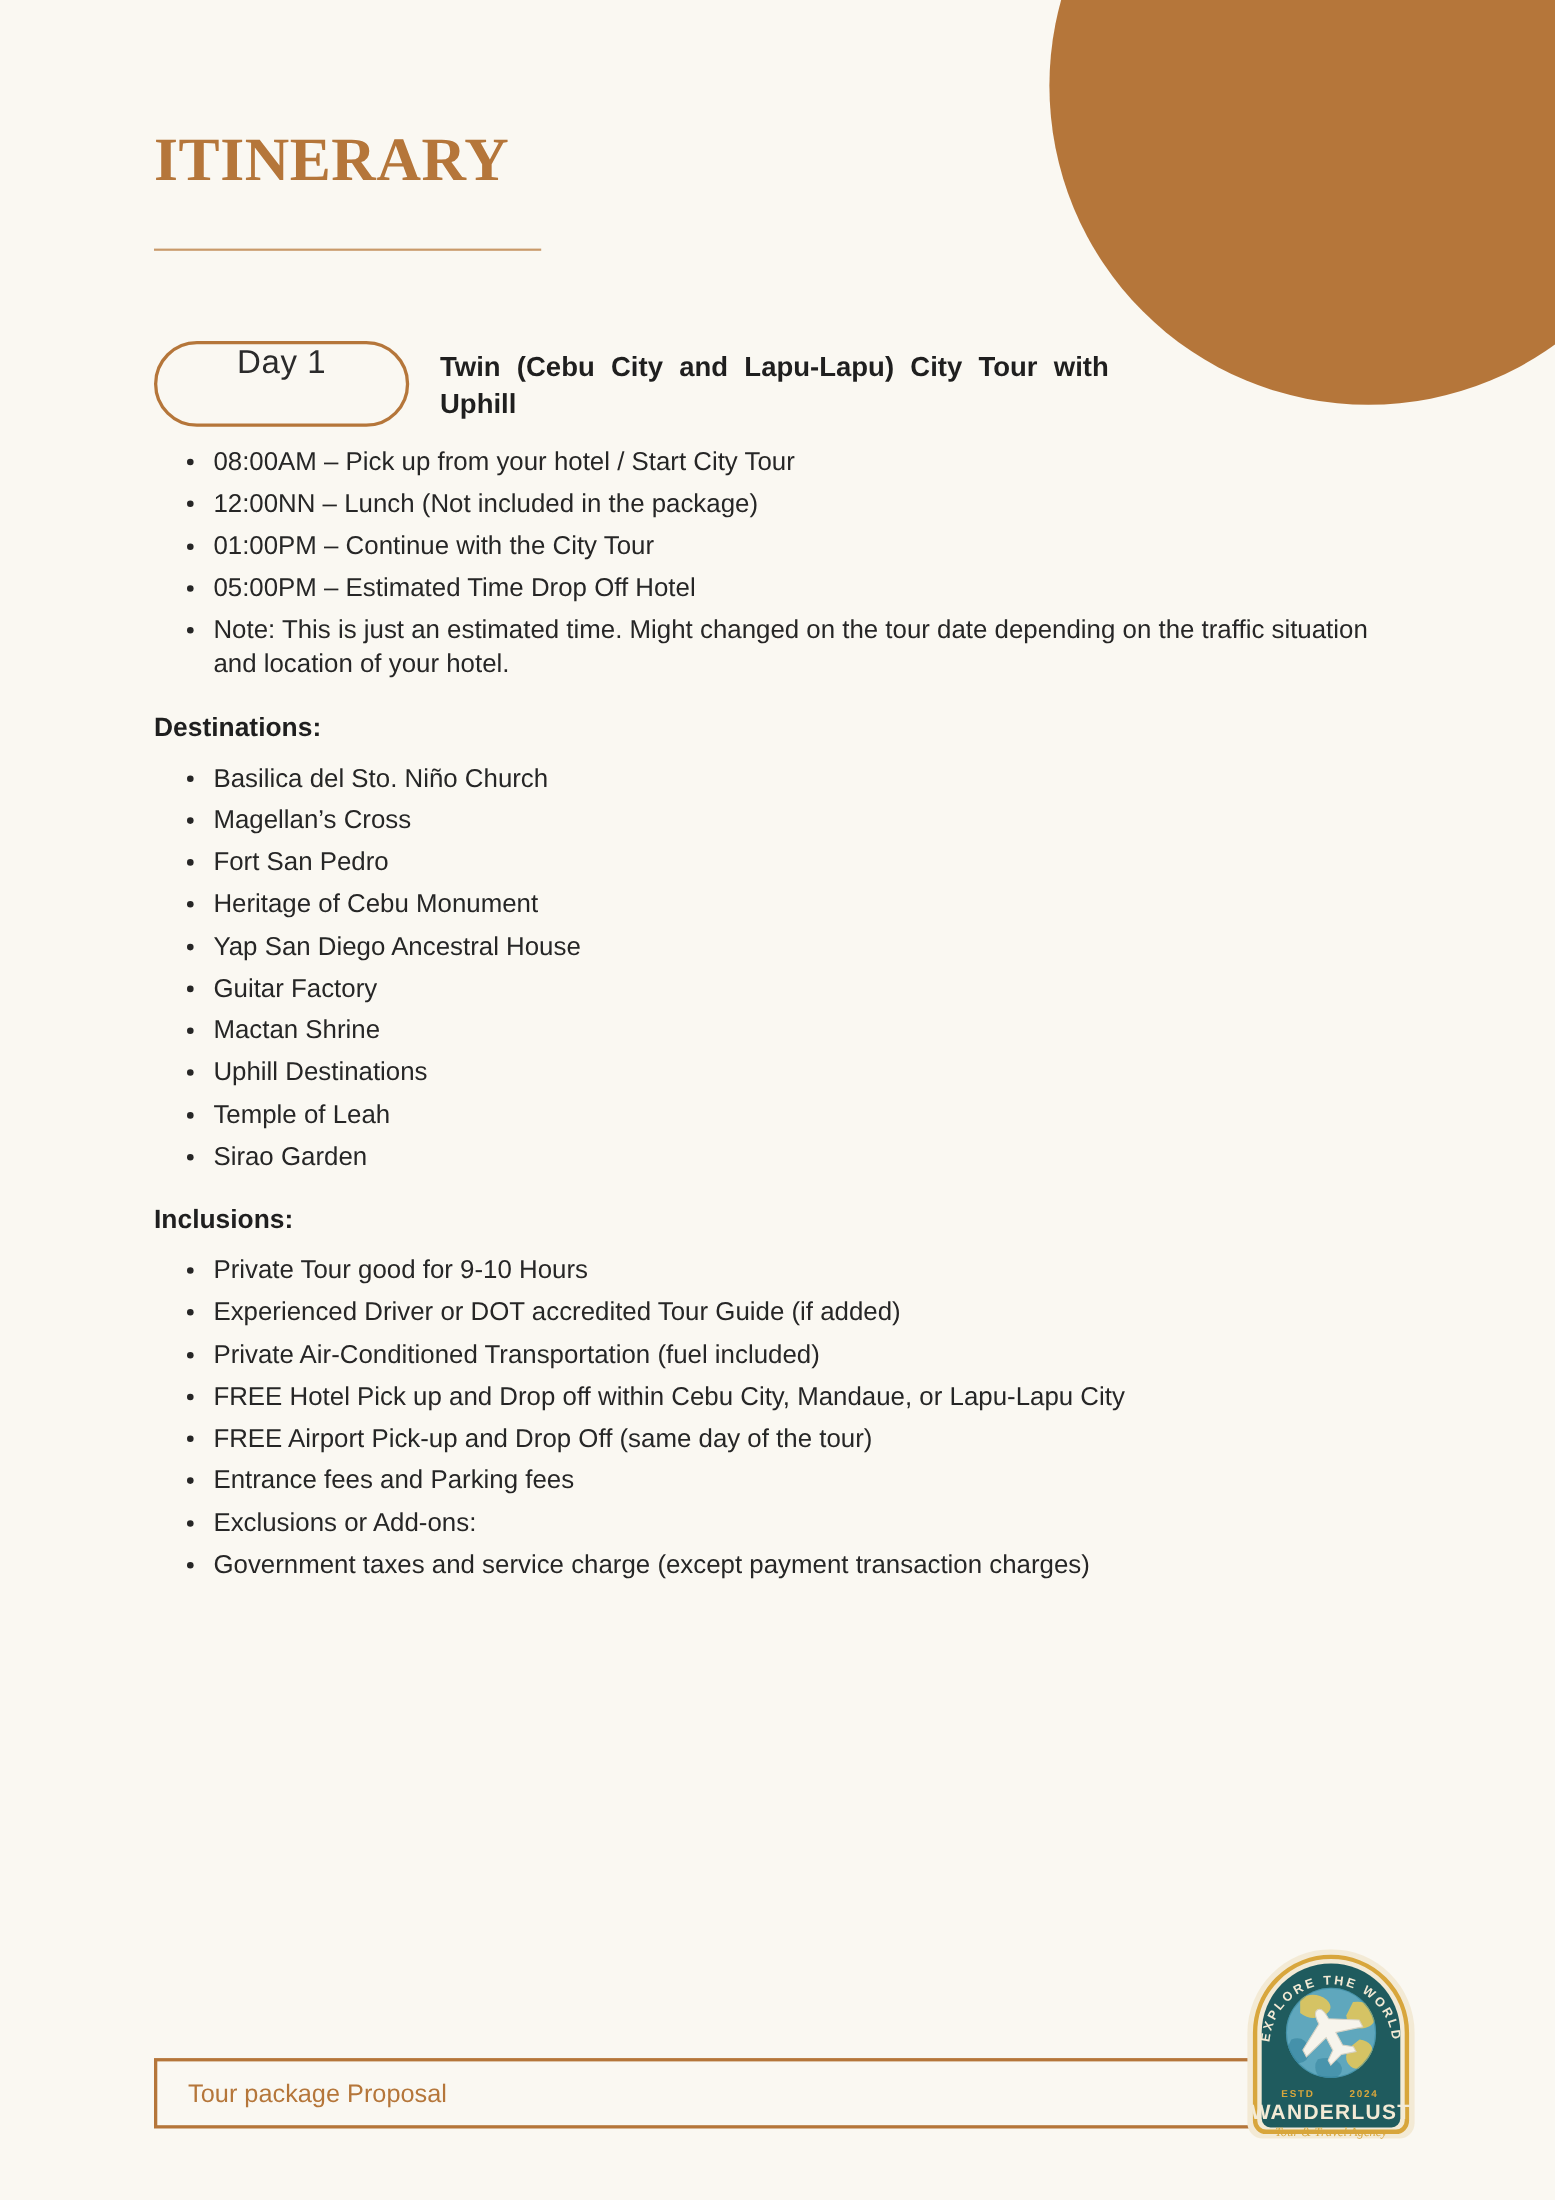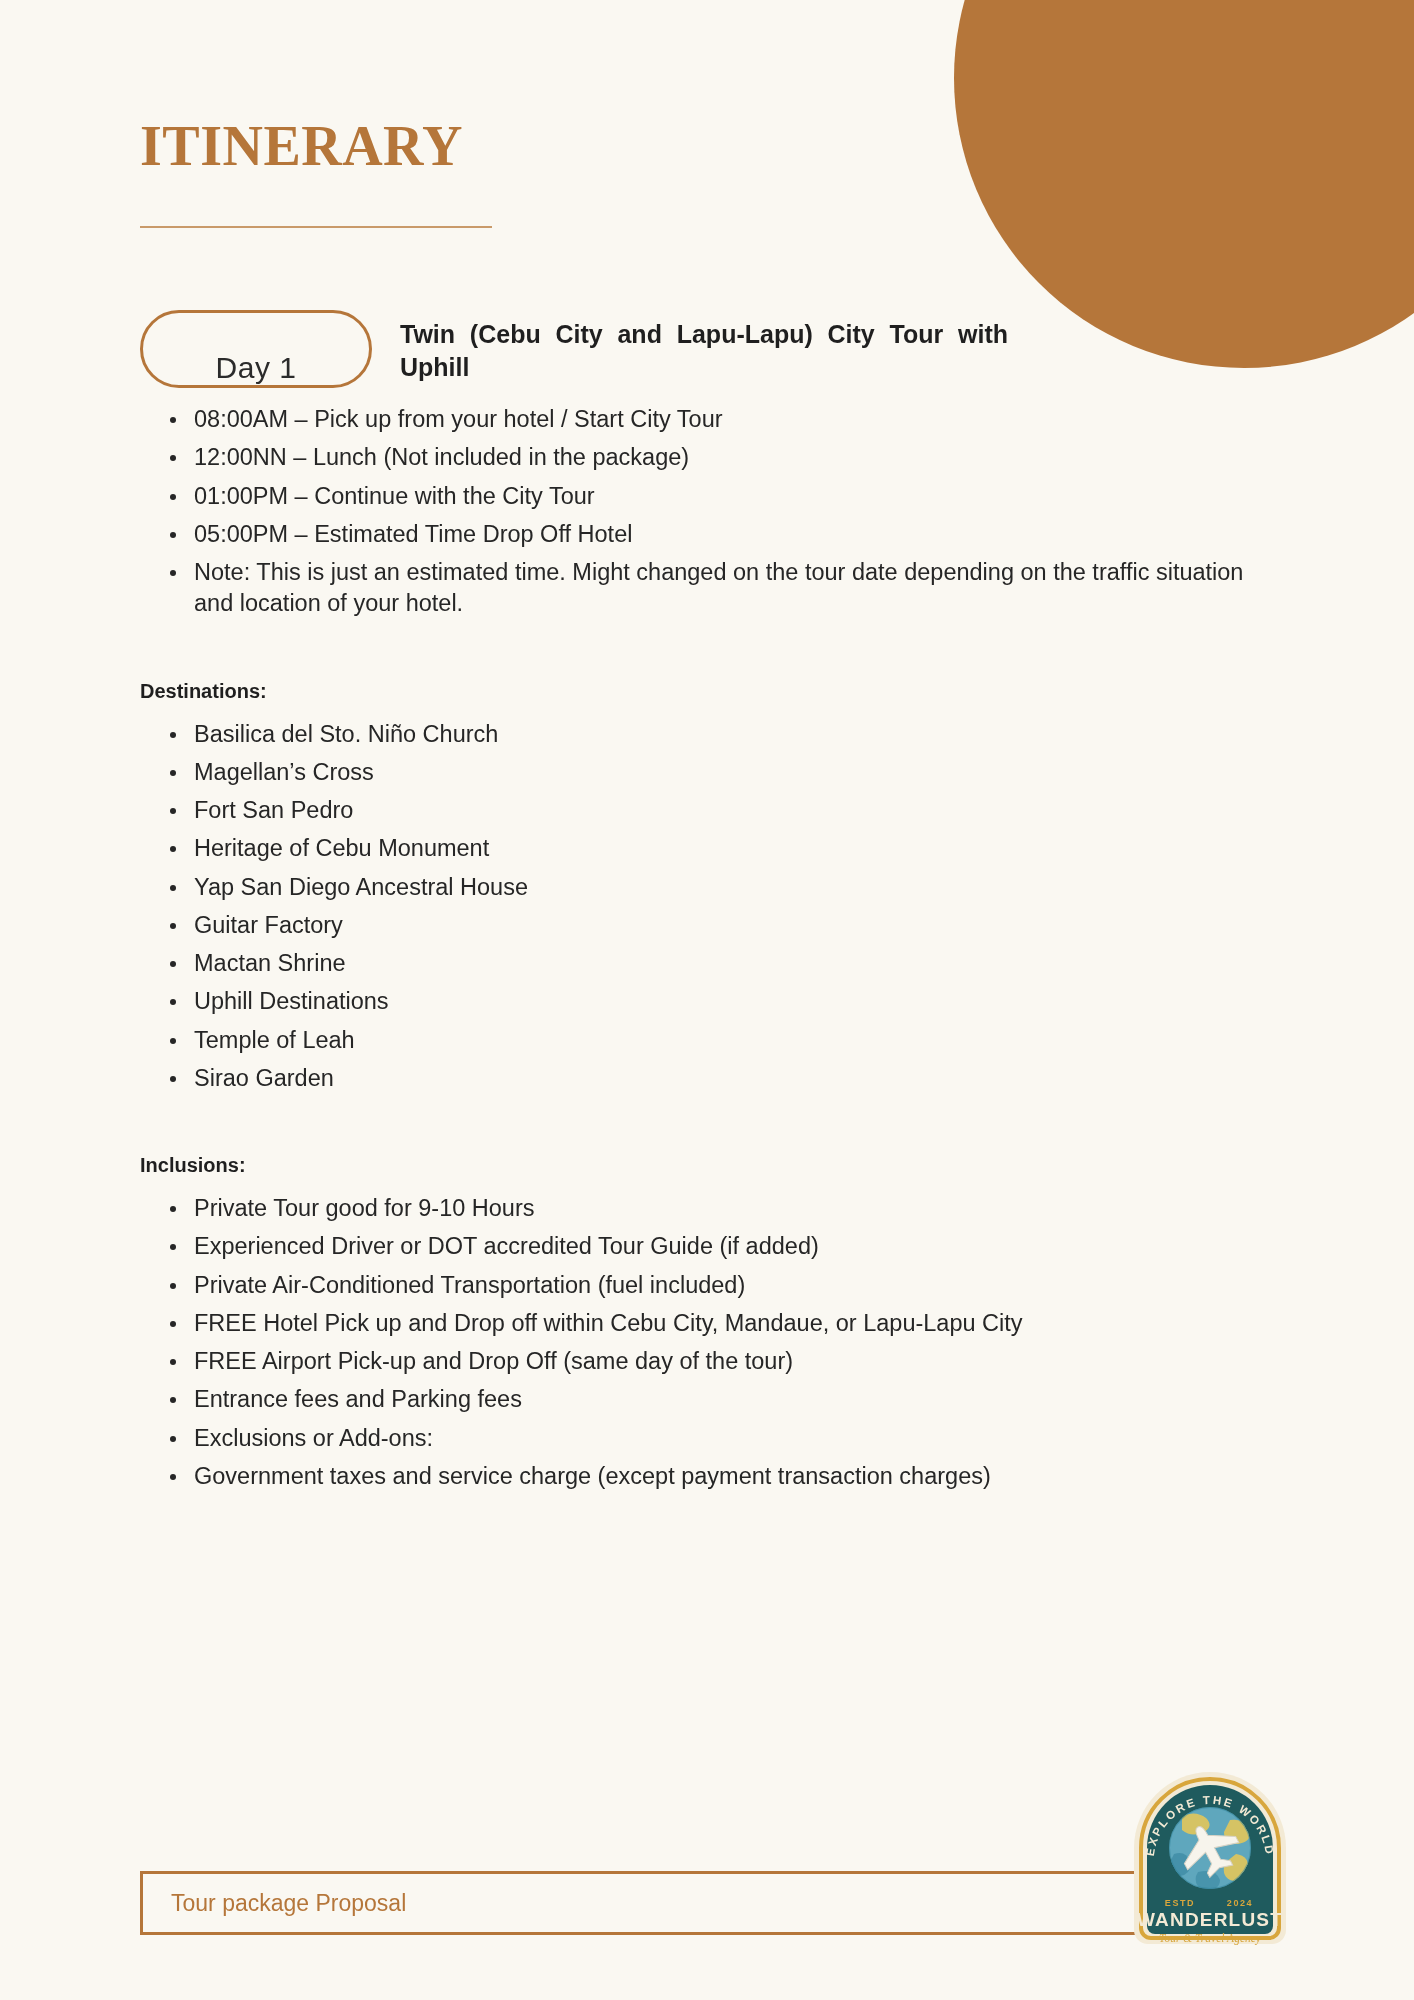--- a/index.html
+++ b/index.html
@@ -67,21 +67,21 @@
     align-items: flex-start;
     margin-top: 82px;
   }
   .day-pill {
     flex: 0 0 auto;
     width: 232px;
     height: 78px;
     border: 3px solid #b5763a;
     border-radius: 44px;
     display: flex;
-    align-items: flex-end;
+    align-items: flex-start;
     justify-content: center;
     box-sizing: border-box;
   }
   .day-pill-label {
     font-size: 30px;
     color: #2b2b2b;
     font-weight: 400;
     letter-spacing: 0.5px;
   }
   .day-title {
@@ -119,24 +119,24 @@
     height: 6px;
     border-radius: 50%;
     background: #262626;
   }
 
   .schedule-list {
     margin-top: 40px;
     padding-left: 14px;
   }
   .section-heading {
-    font-size: 20px;
+    font-size: 24px;
     font-weight: 700;
     color: #1f1f1f;
-    margin-top: 60px;
+    margin-top: 28px;
   }
   .destinations-list {
     margin-top: 34px;
     padding-left: 14px;
   }
   .inclusions-list {
     margin-top: 34px;
     padding-left: 14px;
   }
 

